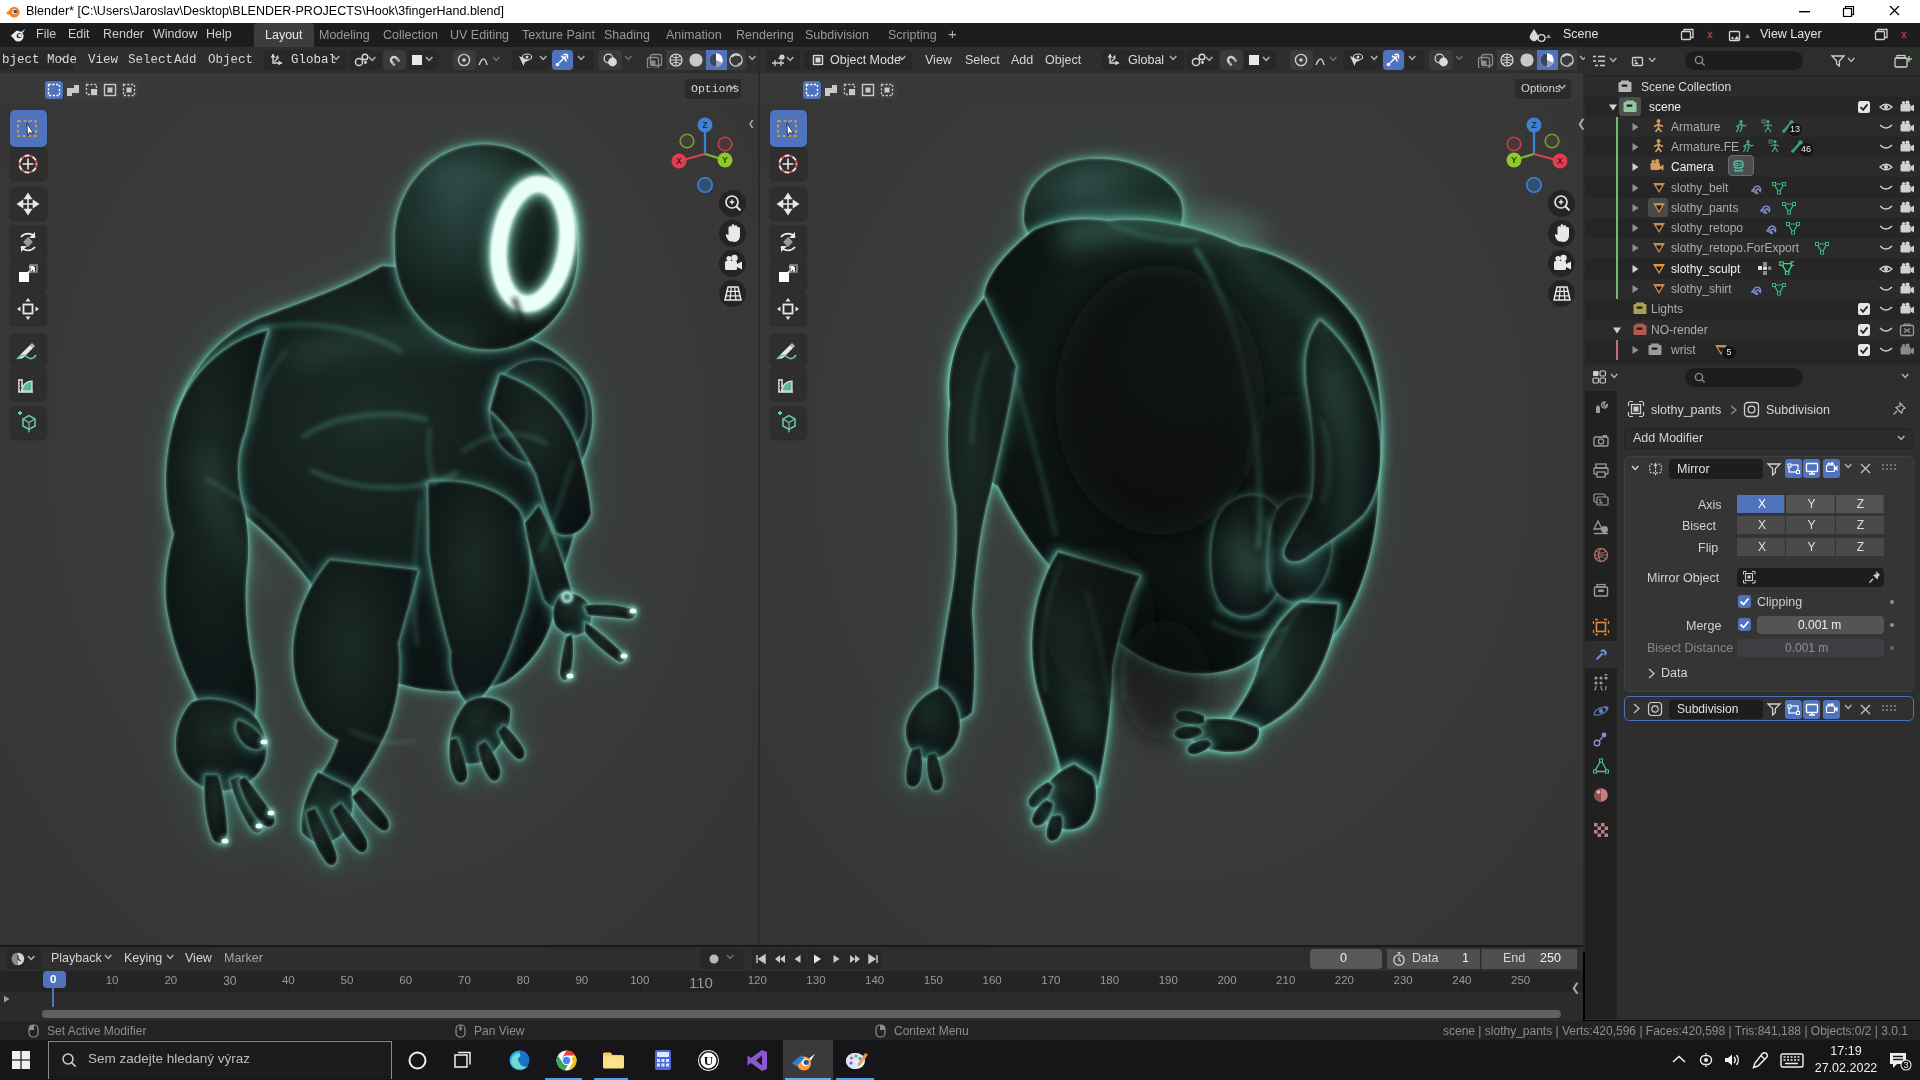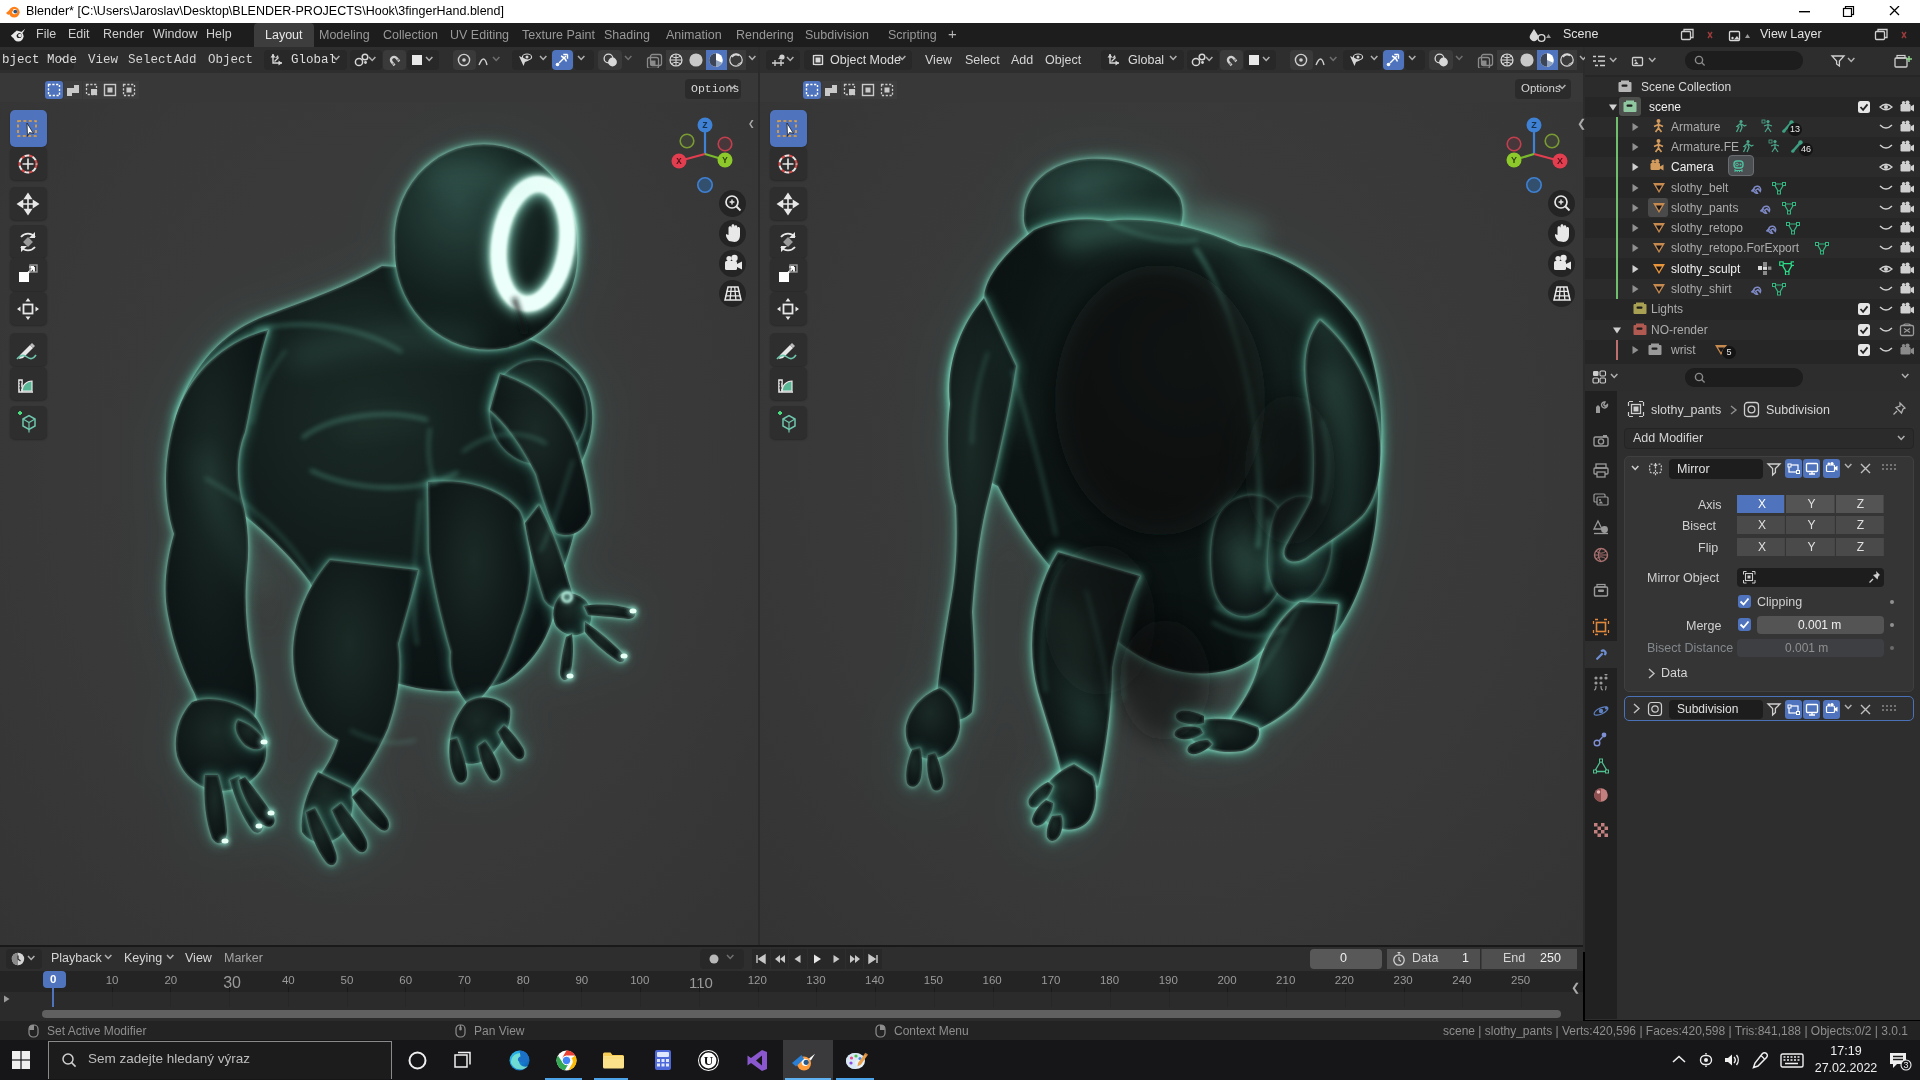--- a/index.html
+++ b/index.html
@@ -2028,21 +2028,21 @@
     <span class="abs" style="left:1462px;top:6px;color:#f0f0f0;font-size:12.5px;white-space:nowrap">1</span>
     <div class="abs" style="left:1481px;top:4px;width:96px;height:20px;background:#4f4f4f;border-radius:0 4 4 0px;border-left:1px solid #3e3e3e"></div>
     <span class="abs" style="left:1503px;top:6px;color:#d5d5d5;font-size:12.5px;white-space:nowrap">End</span>
     <span class="abs" style="left:1540px;top:6px;color:#f0f0f0;font-size:12.5px;white-space:nowrap">250</span>
     <div class="abs" style="left:0px;top:26px;width:1583px;height:21px;background:#242424;border-radius:0px;"></div>
     <div class="abs" style="left:53px;top:42px;width:1px;height:5px;background:#1a1a1a;border-radius:0px;"></div>
     <span class="abs" style="left:105.72px;top:29px;color:#9a9a9a;font-size:11.5px;white-space:nowrap">10</span>
     <div class="abs" style="left:111.72px;top:42px;width:1px;height:5px;background:#1a1a1a;border-radius:0px;"></div>
     <span class="abs" style="left:164.44px;top:29px;color:#9a9a9a;font-size:11.5px;white-space:nowrap">20</span>
     <div class="abs" style="left:170.44px;top:42px;width:1px;height:5px;background:#1a1a1a;border-radius:0px;"></div>
-    <span class="abs" style="left:223.16px;top:29px;color:#9a9a9a;font-size:16px;white-space:nowrap">30</span>
+    <span class="abs" style="left:223.16px;top:29px;color:#9a9a9a;font-size:12px;white-space:nowrap">30</span>
     <div class="abs" style="left:229.16px;top:42px;width:1px;height:5px;background:#1a1a1a;border-radius:0px;"></div>
     <span class="abs" style="left:281.88px;top:29px;color:#9a9a9a;font-size:11.5px;white-space:nowrap">40</span>
     <div class="abs" style="left:287.88px;top:42px;width:1px;height:5px;background:#1a1a1a;border-radius:0px;"></div>
     <span class="abs" style="left:340.6px;top:29px;color:#9a9a9a;font-size:11.5px;white-space:nowrap">50</span>
     <div class="abs" style="left:346.6px;top:42px;width:1px;height:5px;background:#1a1a1a;border-radius:0px;"></div>
     <span class="abs" style="left:399.32px;top:29px;color:#9a9a9a;font-size:11.5px;white-space:nowrap">60</span>
     <div class="abs" style="left:405.32px;top:42px;width:1px;height:5px;background:#1a1a1a;border-radius:0px;"></div>
     <span class="abs" style="left:458.03999999999996px;top:29px;color:#9a9a9a;font-size:11.5px;white-space:nowrap">70</span>
     <div class="abs" style="left:464.03999999999996px;top:42px;width:1px;height:5px;background:#1a1a1a;border-radius:0px;"></div>
     <span class="abs" style="left:516.76px;top:29px;color:#9a9a9a;font-size:11.5px;white-space:nowrap">80</span>

